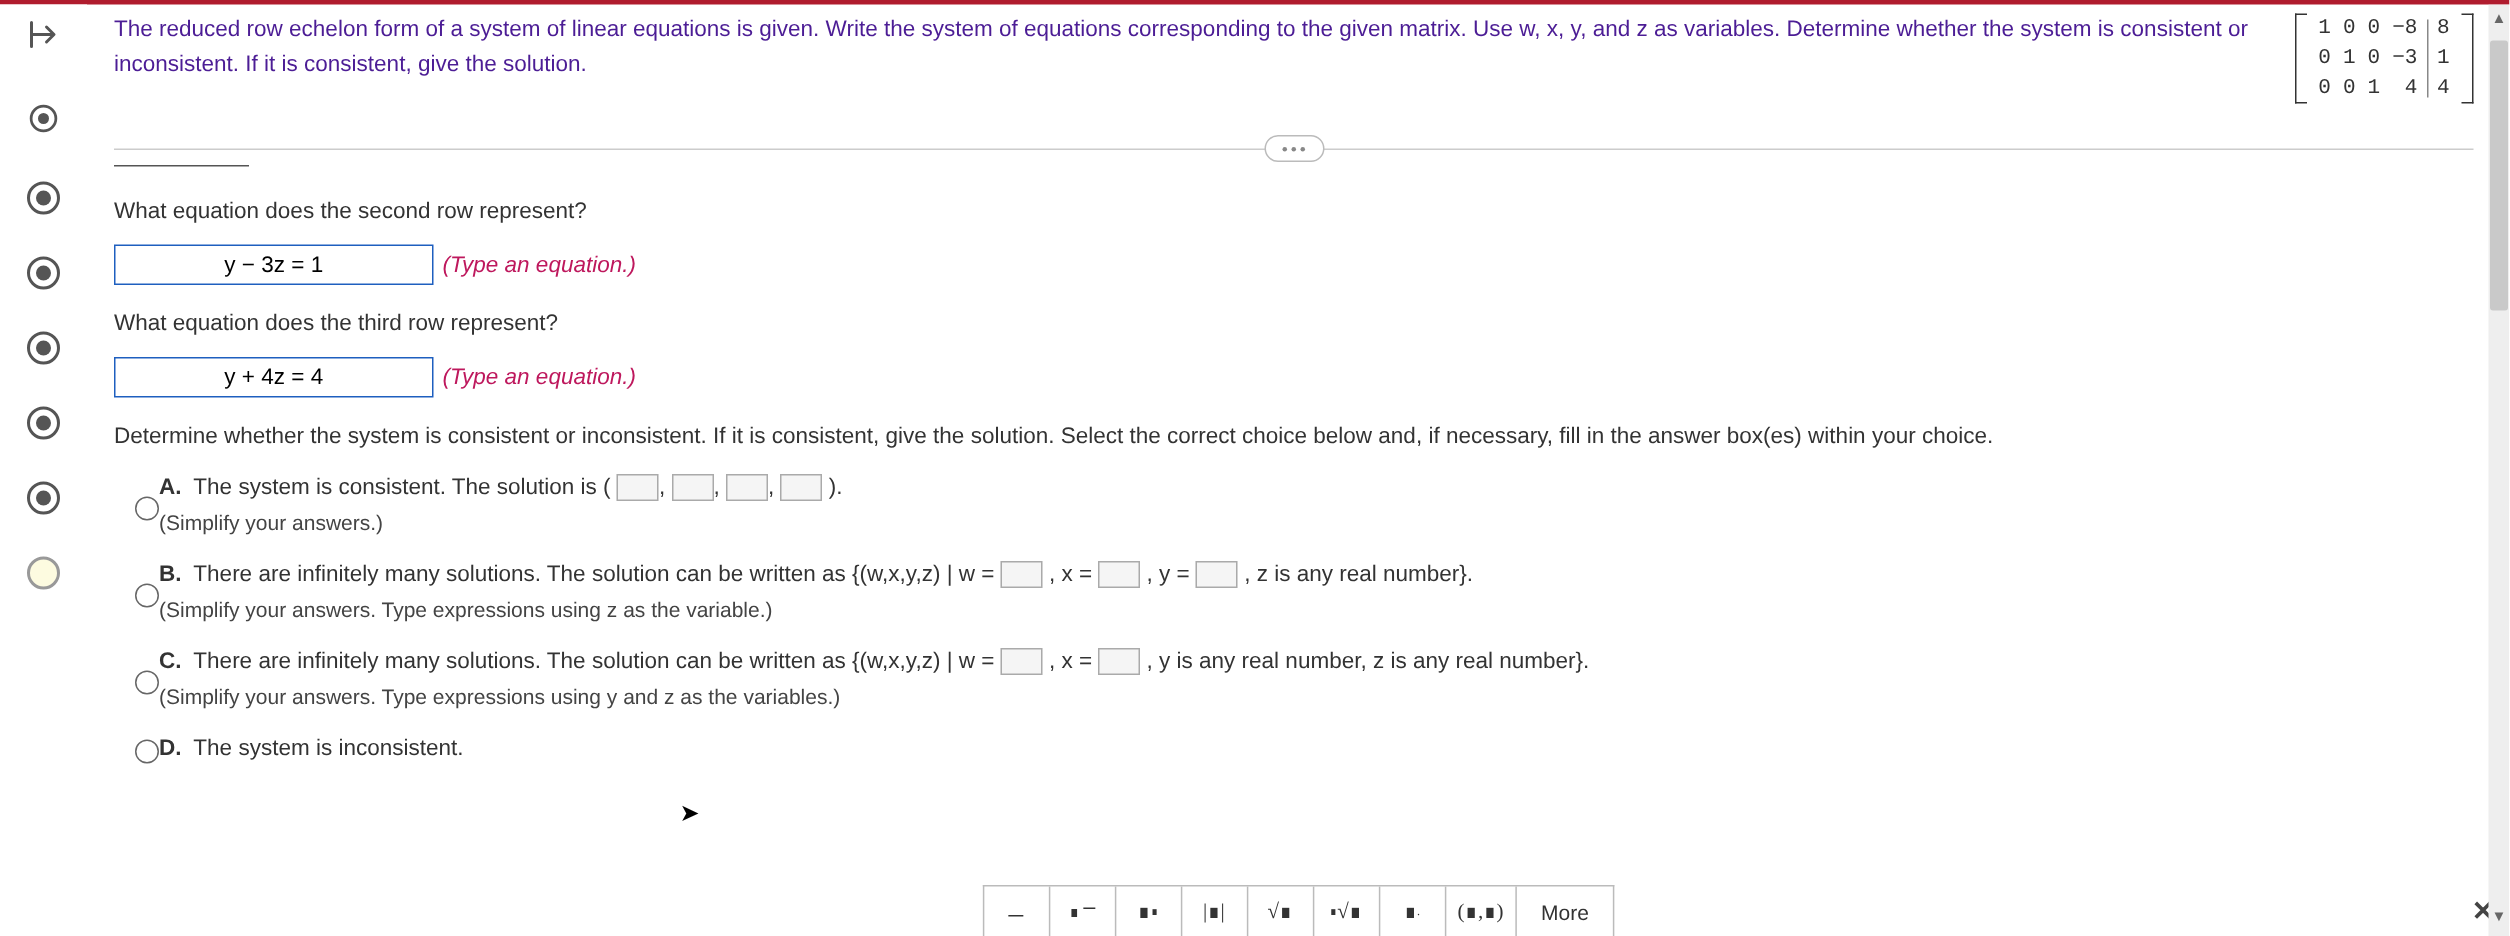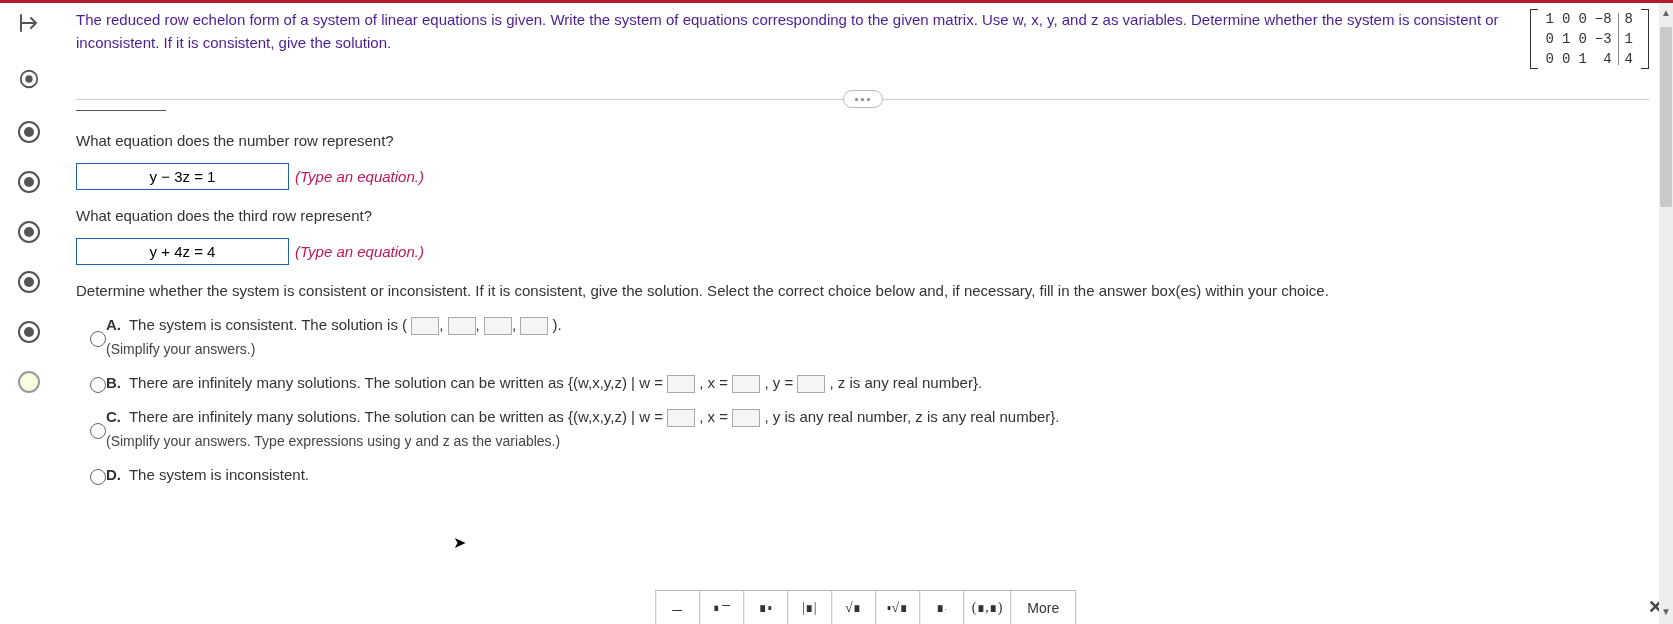--- a/index.html
+++ b/index.html
@@ -333,21 +333,21 @@
     <div class="hr-wrap">
       <div class="dots-pill">
           <span></span>
           <span></span>
           <span></span>
         </div>
     </div>
 
     <div class="underline-blank"></div>
 
-    <div class="q-text">What equation does the number row represent?</div>
+    <div class="q-text">What equation does the second row represent?</div>
     <div class="answer-row">
       <input class="boxed-input" value="y − 3z = 1" style="">
       <span class="hint">(Type an equation.)</span>
     </div>
 
     <div class="q-text">What equation does the third row represent?</div>
     <div class="answer-row">
       <input class="boxed-input" value="y + 4z = 4" style="">
       <span class="hint">(Type an equation.)</span>
     </div>
@@ -376,20 +376,21 @@
         <div class="choice-body">
           <span class="choice-letter">B.</span>
           <span>There are infinitely many solutions. The solution can be written as {(w,x,y,z) | w =</span>
           <span class="mini-blank"></span>
           <span>, x =</span>
           <span class="mini-blank"></span>
           <span>, y =</span>
           <span class="mini-blank"></span>
           <span>, z is any real number}.</span>
           <br>
+          <span class="instr">(Simplify your answers. Type expressions using z as the variable.)</span>
         </div>
       </div>
 
       <div class="choice-row">
         <div class="choice-radio"></div>
         <div class="choice-body">
           <span class="choice-letter">C.</span>
           <span>There are infinitely many solutions. The solution can be written as {(w,x,y,z) | w =</span>
           <span class="mini-blank"></span>
           <span>, x =</span>

